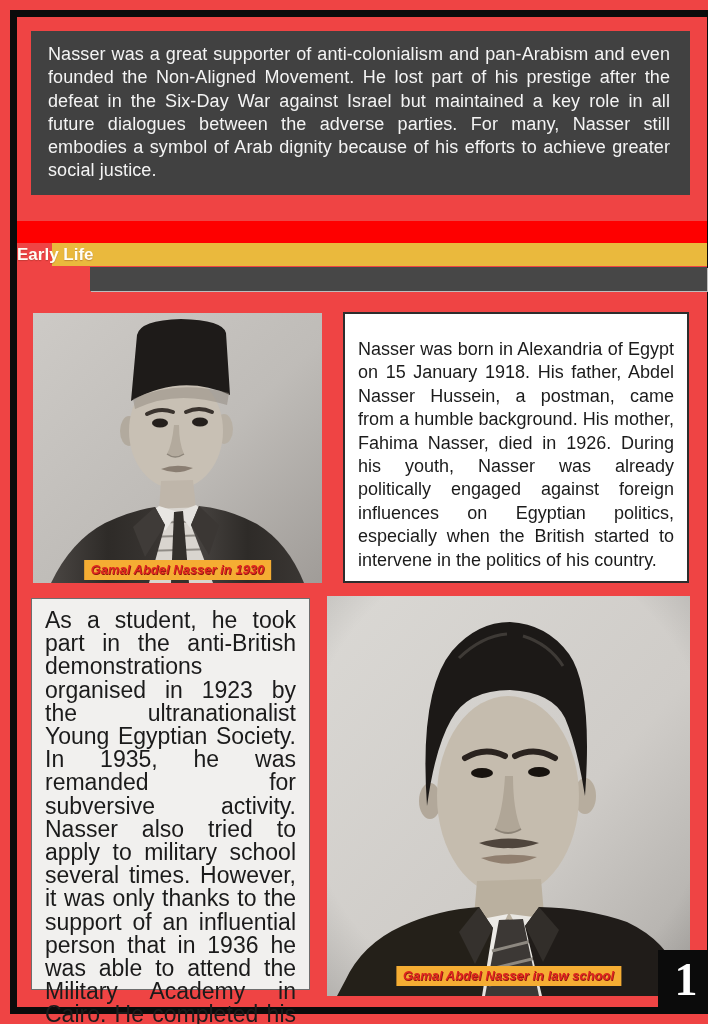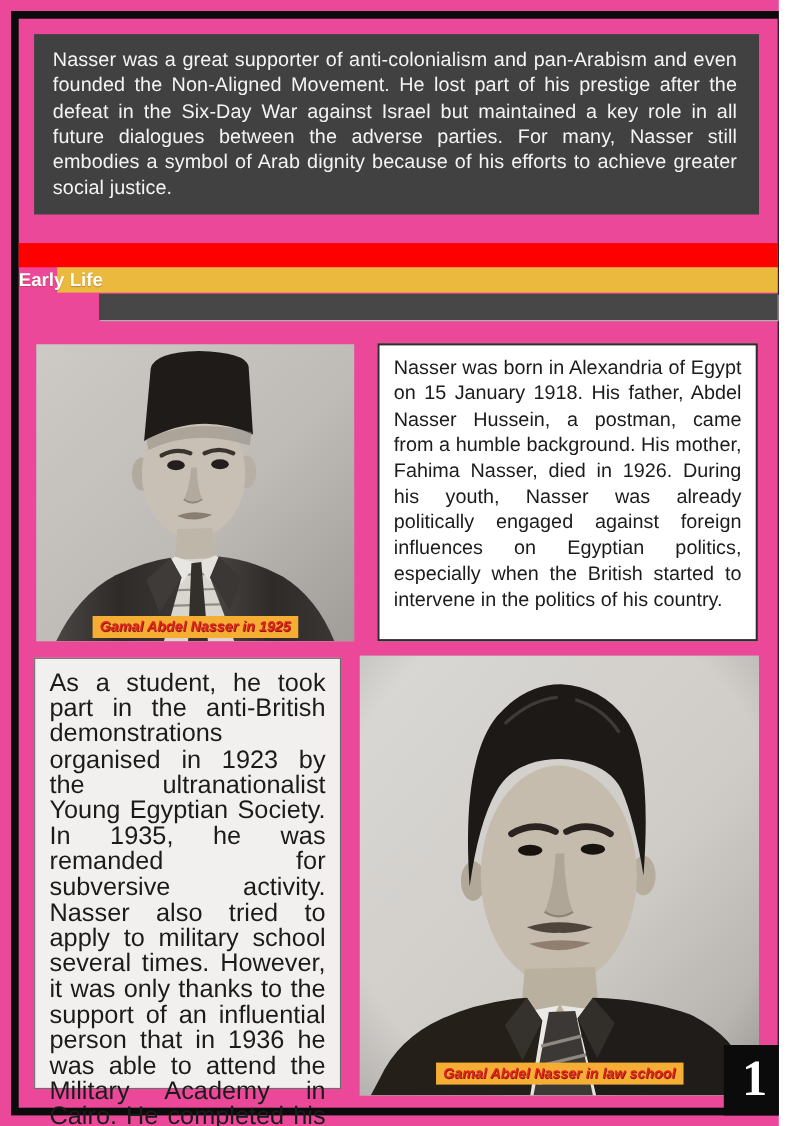--- a/index.html
+++ b/index.html
@@ -1,18 +1,18 @@
 <!DOCTYPE html>
 <html><head>
 <meta charset="utf-8">
 <style>
   html,body { margin:0; padding:0; background:#ffffff; }
   * { box-sizing:border-box; }
   .page {
-    position:relative; width:708px; height:1024px; background:#ec4899;
+    position:relative; width:708px; height:1024px; background:#ef4444;
     font-family:"Liberation Sans", sans-serif; overflow:hidden;
   }
   .frame {
     position:absolute; left:10px; top:10px; width:704px; height:1004px;
     border:7px solid #0b0b0b;
   }
   p { margin:0; }
 
   .intro-box {
     position:absolute; left:31px; top:31px; width:659px; height:164px;
@@ -40,21 +40,21 @@
     background:#f5ad33; color:#df241f; font-weight:bold; font-style:italic;
     font-size:13px; line-height:15px; padding:2px 7px 3px; white-space:nowrap;
     text-shadow:0.6px 0.6px 0 #8d1710; z-index:2;
   }
   .caption-1931 { bottom:3px; }
   .caption-law  { bottom:10px; }
 
   .birth-box {
     position:absolute; left:343px; top:312px; width:346px; height:271px;
     background:#ffffff; border:2px solid #2d2d2d; color:#1b1b1b;
-    padding:9px 13px; font-size:18px; line-height:23.4px; text-align:justify;
+    padding:24px 13px; font-size:18px; line-height:23.4px; text-align:justify;
   }
   .student-box {
     position:absolute; left:31px; top:598px; width:279px; height:392px;
     background:#f1f0ee; border:1px solid #6e6e6e; color:#1b1b1b;
     padding:10px 13px; font-size:23px; line-height:23.2px; text-align:justify;
   }
 
   .corner-tab {
     position:absolute; left:658px; top:950px; width:56px; height:64px;
     background:#0b0b0b; z-index:4; text-align:center;
@@ -116,21 +116,21 @@
         <line x1="107" y1="252" x2="184" y2="250"></line>
       </g>
       <path d="M126 193 L145 199 L132 218 L117 200 Z" fill="#e8e6e2"></path>
       <path d="M163 192 L145 199 L158 216 L171 198 Z" fill="#e4e2de"></path>
       <path d="M141 199 L150 198 L156 270 L138 270 Z" fill="#33302c"></path>
       <path d="M18 270 Q38 228 72 210 Q100 197 122 194 L132 212 L116 270 Z" fill="url(#lp-suit)"></path>
       <path d="M271 270 Q255 230 224 211 Q196 196 166 193 L158 212 L180 270 Z" fill="url(#lp-suit)"></path>
       <path d="M122 194 L132 212 L112 244 L100 214 Z" fill="#3f3b38"></path>
       <path d="M166 193 L158 212 L176 242 L186 212 Z" fill="#3b3734"></path>
     </svg>
-    <figcaption class="caption caption-1931">Gamal Abdel Nasser in 1925</figcaption>
+    <figcaption class="caption caption-1931">Gamal Abdel Nasser in 1930</figcaption>
   </figure>
 
   <div class="birth-box">
     <p>Nasser was born in Alexandria of Egypt on 15 January 1918. His father, Abdel Nasser Hussein, a postman, came from a humble background. His mother, Fahima Nasser, died in 1926. During his youth, Nasser was already politically engaged against foreign influences on Egyptian politics, especially when the British started to intervene in the politics of his country.</p>
   </div>
 
   <div class="student-box">
     <p>As a student, he took part in the anti-British demonstrations organised in 1923 by the ultranationalist Young Egyptian Society. In 1935, he was remanded for subversive activity. Nasser also tried to apply to military school several times. However, it was only thanks to the support of an influential person that in 1936 he was able to attend the Military Academy in Cairo. He completed his studies four years later.</p>
   </div>
 

